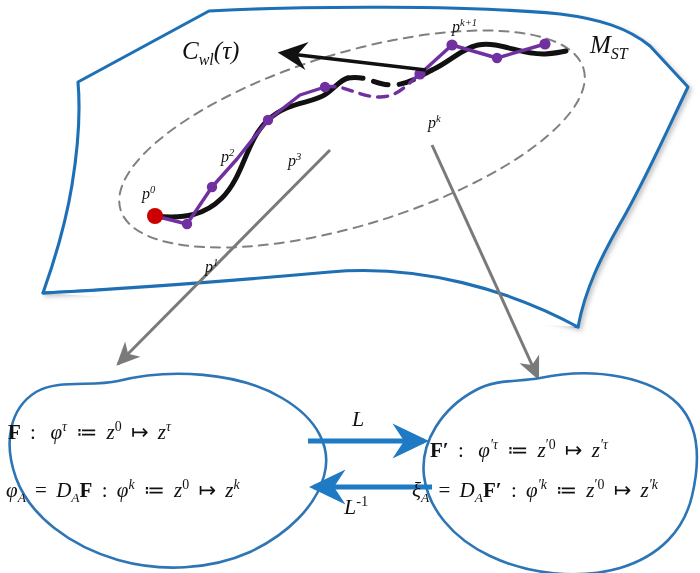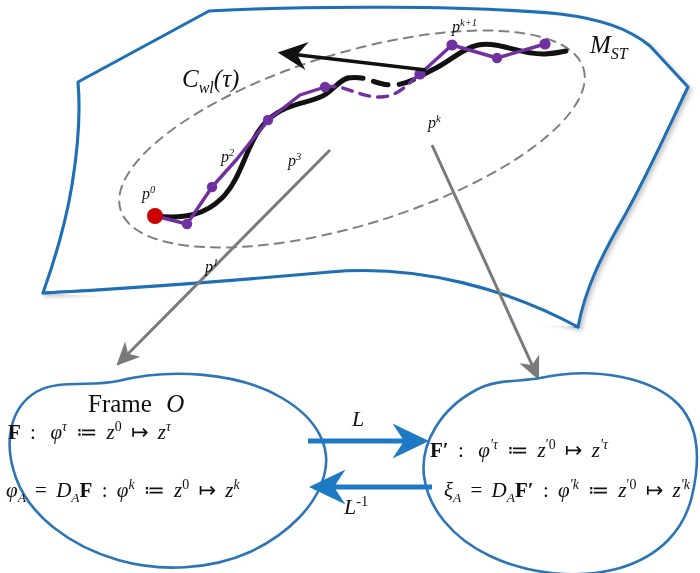--- a/index.html
+++ b/index.html
@@ -146,21 +146,21 @@
              C 496,379 518,382 540,378 Z" fill="#ffffff" stroke="#2E75B6" stroke-width="2.6"></path>
 
     <line x1="308" y1="441" x2="424" y2="441" stroke="#1F7AC4" stroke-width="5" marker-end="url(#arrowBlue)"></line>
     <line x1="432" y1="487" x2="314" y2="487" stroke="#1F7AC4" stroke-width="5" marker-end="url(#arrowBlue)"></line>
   </svg>
 
   <div class="lbl big-label" style="left:590px; top:32px;">
     <span class="math">M</span><span class="lo">ST</span>
   </div>
 
-  <div class="lbl big-label" style="left:182px; top:38px;margin-top:28px;">
+  <div class="lbl big-label" style="left:182px; top:38px;">
     <span class="math">C</span><span class="lo">wl</span><span class="math">(τ)</span>
   </div>
 
   <div class="lbl pt-label" style="left:142px; top:185px;">
     <span class="math">p</span><span class="up">0</span>
   </div>
   <div class="lbl pt-label" style="left:205px; top:228px;margin-top:30px;">
     <span class="math">p</span><span class="up">1</span>
   </div>
   <div class="lbl pt-label" style="left:221px; top:148px;">
@@ -169,39 +169,35 @@
   <div class="lbl pt-label" style="left:288px; top:152px;">
     <span class="math">p</span><span class="up">3</span>
   </div>
   <div class="lbl pt-label" style="left:428px; top:82px;margin-top:32px;">
     <span class="math">p</span><span class="up">k</span>
   </div>
   <div class="lbl pt-label" style="left:452px; top:18px;">
     <span class="math">p</span><span class="up">k+1</span>
   </div>
 
-  <div class="lbl frame-title" style="left:88px; top:391px;">
-    <span class="rm">Frame</span>
-    <span class="cal" style="margin-left:8px;">O</span>
-  </div>
 
   <div class="lbl formula" style="left:8px; top:420px;">
     <span class="bf">F</span><span class="opsp">&nbsp;</span><span class="rm">:</span><span class="opsp">&nbsp;&nbsp;</span><span class="math">φ</span><span class="up">τ</span><span class="opsp">&nbsp;</span><span class="rm">≔</span><span class="opsp">&nbsp;</span><span class="math">z</span><span class="upn">0</span><span class="opsp">&nbsp;</span><span class="rm">↦</span><span class="opsp">&nbsp;</span><span class="math">z</span><span class="up">τ</span>
   </div>
 
   <div class="lbl formula" style="left:6px; top:478px;">
     <span class="math">φ</span><span class="lo">A</span><span class="opsp">&nbsp;</span><span class="rm">=</span><span class="opsp">&nbsp;</span><span class="cal">D</span><span class="lo">A</span><span class="bf">F</span><span class="opsp">&nbsp;</span><span class="rm">:</span><span class="opsp">&nbsp;</span><span class="math">φ</span><span class="up">k</span><span class="opsp">&nbsp;</span><span class="rm">≔</span><span class="opsp">&nbsp;</span><span class="math">z</span><span class="upn">0</span><span class="opsp">&nbsp;</span><span class="rm">↦</span><span class="opsp">&nbsp;</span><span class="math">z</span><span class="up">k</span>
   </div>
 
 
   <div class="lbl formula" style="left:430px; top:438px;">
     <span class="bf">F′</span><span class="opsp">&nbsp;</span><span class="rm">:</span><span class="opsp">&nbsp;&nbsp;</span><span class="math">φ</span><span class="up">′τ</span><span class="opsp">&nbsp;</span><span class="rm">≔</span><span class="opsp">&nbsp;</span><span class="math">z</span><span class="upn">′0</span><span class="opsp">&nbsp;</span><span class="rm">↦</span><span class="opsp">&nbsp;</span><span class="math">z</span><span class="up">′τ</span>
   </div>
 
-  <div class="lbl formula" style="left:444px; top:478px;">
+  <div class="lbl formula" style="left:412px; top:478px;">
     <span class="math">ξ</span><span class="lo">A</span><span class="opsp">&nbsp;</span><span class="rm">=</span><span class="opsp">&nbsp;</span><span class="cal">D</span><span class="lo">A</span><span class="bf">F′</span><span class="opsp">&nbsp;</span><span class="rm">:</span><span class="opsp">&nbsp;</span><span class="math">φ</span><span class="up">′k</span><span class="opsp">&nbsp;</span><span class="rm">≔</span><span class="opsp">&nbsp;</span><span class="math">z</span><span class="upn">′0</span><span class="opsp">&nbsp;</span><span class="rm">↦</span><span class="opsp">&nbsp;</span><span class="math">z</span><span class="up">′k</span>
   </div>
 
   <div class="lbl maplbl" style="left:352px; top:408px;">
     <span class="math">L</span>
   </div>
   <div class="lbl maplbl" style="left:344px; top:494px;">
     <span class="math">L</span><span class="upn">-1</span>
   </div>
 

